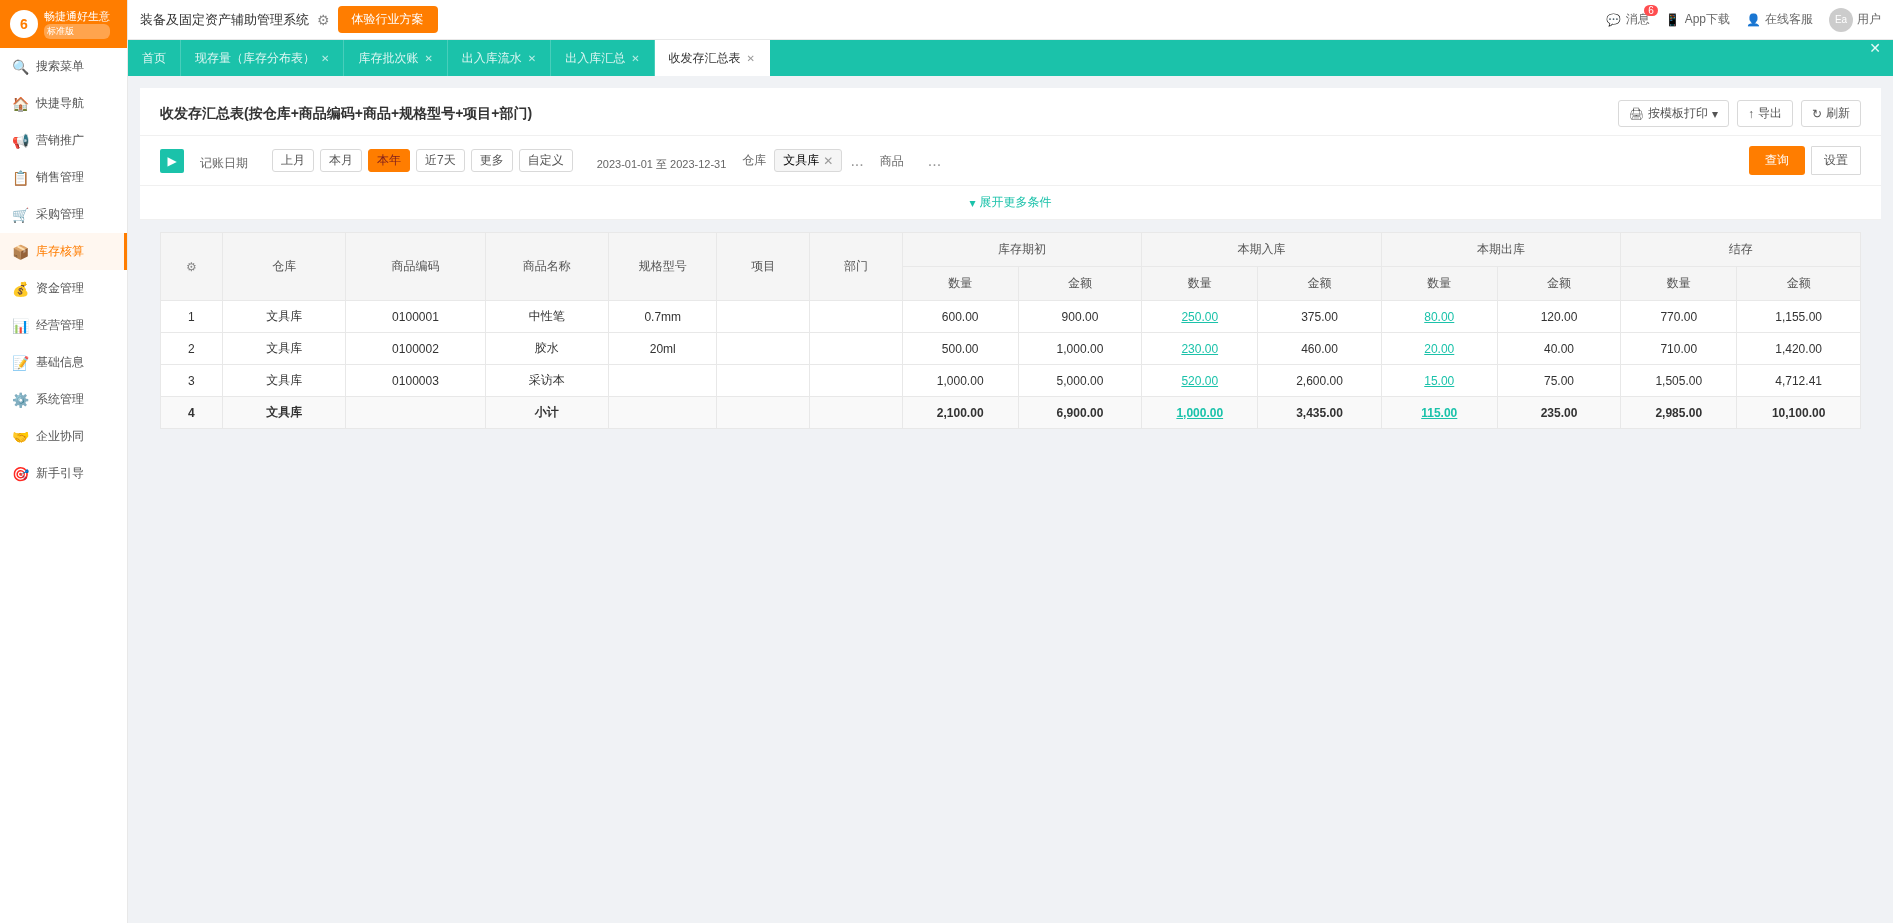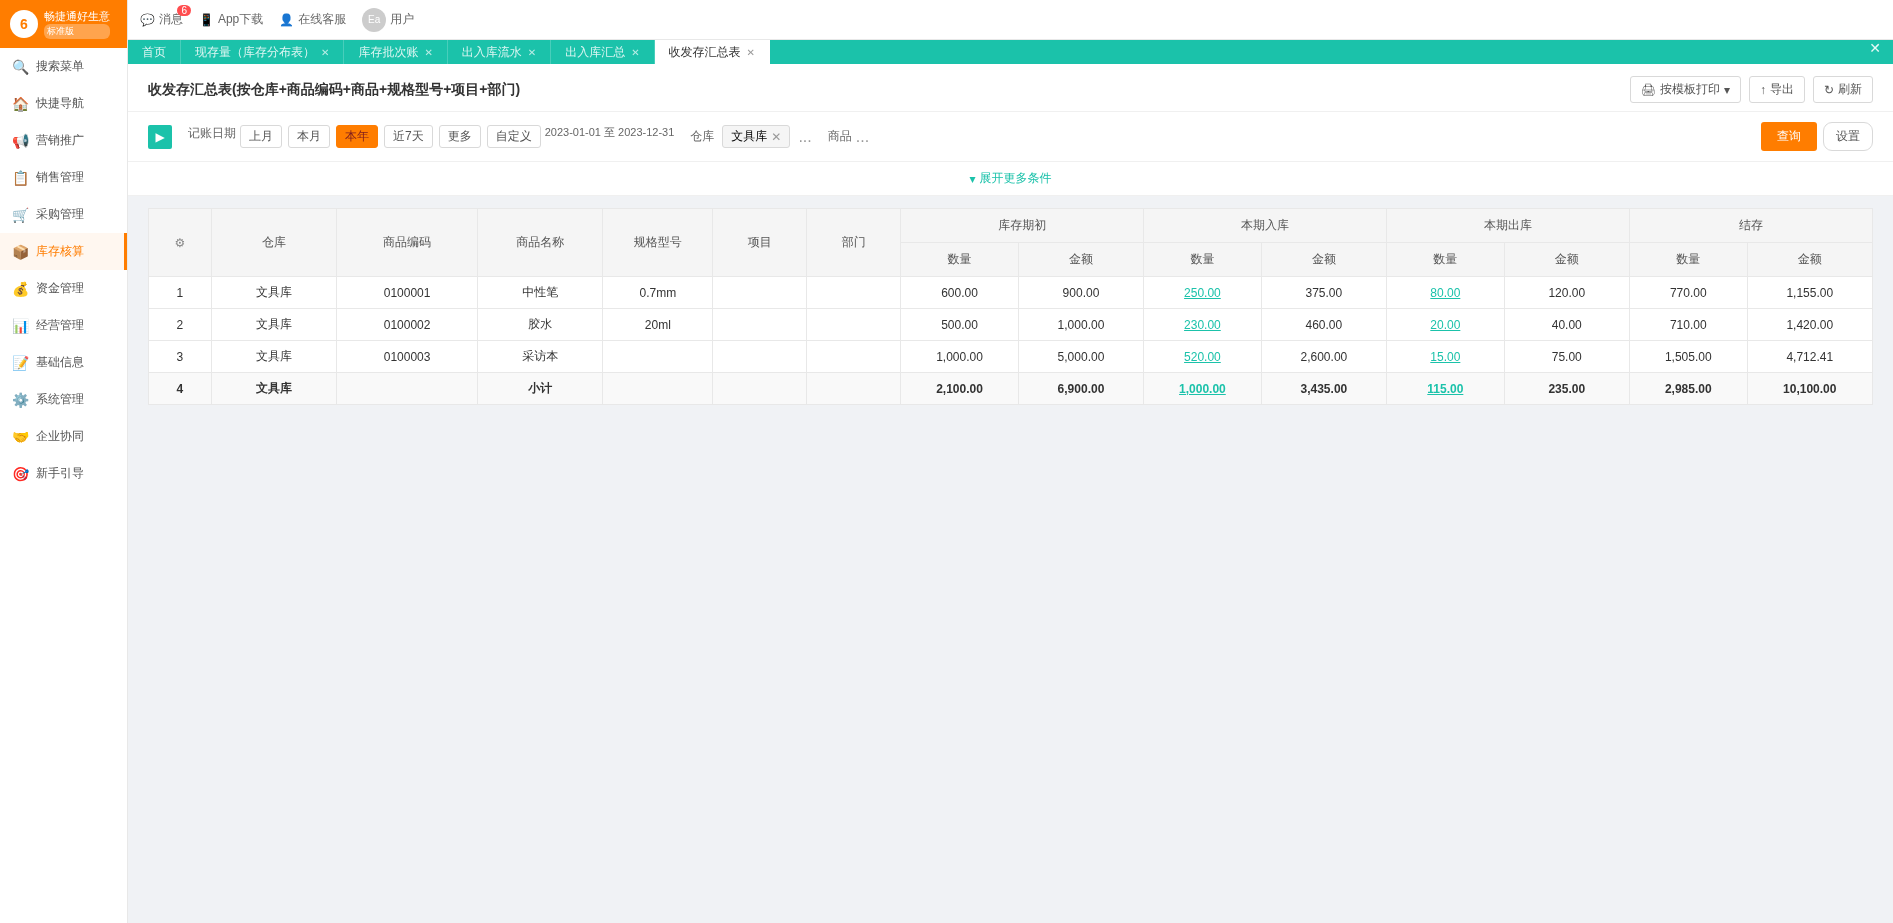--- a/index.html
+++ b/index.html
@@ -24,50 +24,50 @@
     .topbar-left { display: flex; align-items: center; gap: 8px; }
     .system-name { font-size: 13px; color: #333; }
     .topbar-settings { color: #888; cursor: pointer; font-size: 14px; }
     .topbar-btn { background: #ff7d00; color: #fff; border: none; padding: 5px 14px; border-radius: 4px; cursor: pointer; font-size: 12px; }
     .topbar-right { display: flex; align-items: center; gap: 16px; color: #666; font-size: 12px; }
     .topbar-right-item { display: flex; align-items: center; gap: 4px; cursor: pointer; position: relative; }
     .badge { background: #ff4d4f; color: #fff; border-radius: 8px; padding: 0 4px; font-size: 10px; position: absolute; top: -6px; right: -8px; }
     .user-avatar { width: 24px; height: 24px; background: #ccc; border-radius: 50%; display: flex; align-items: center; justify-content: center; color: #fff; font-size: 10px; }
 
     
-    .tabbar { height: 24px; background: #1bc2aa; display: flex; align-items: stretch; flex-shrink: 0; }
+    .tabbar { height: 36px; background: #1bc2aa; display: flex; align-items: stretch; flex-shrink: 0; }
     .tab { display: flex; align-items: center; gap: 4px; padding: 0 14px; color: rgba(255,255,255,0.85); cursor: pointer; font-size: 12px; border-right: 1px solid rgba(255,255,255,0.2); }
     .tab.active { background: #fff; color: #333; }
     .tab-close { font-size: 10px; color: rgba(255,255,255,0.7); margin-left: 2px; }
     .tab.active .tab-close { color: #999; }
     .tab-close-main { font-size: 14px; color: rgba(255,255,255,0.9); margin-left: auto; padding: 0 12px; cursor: pointer; }
 
     
-    .content { flex: 1; background: #f0f2f5; overflow: auto; padding: 0; display: flex; flex-direction: column; }
+    .content { flex: 1; background: #f0f2f5; overflow: auto; padding: 12px; display: flex; flex-direction: column; }
 
     
     .page-section { background: #fff; margin: 0; padding: 0; }
     .page-title { font-size: 14px; font-weight: 600; color: #333; }
     .action-btn { display: flex; align-items: center; gap: 4px; padding: 4px 10px; border: 1px solid #d9d9d9; border-radius: 3px; cursor: pointer; font-size: 12px; color: #555; background: #fff; }
 
     
     .filter-bar { padding: 10px 20px; background: #fff; display: flex; align-items: center; gap: 16px; flex-wrap: wrap; border-bottom: 1px solid #f0f0f0; }
     .filter-toggle { width: 24px; height: 24px; background: #1bc2aa; color: #fff; display: flex; align-items: center; justify-content: center; cursor: pointer; border-radius: 2px; flex-shrink: 0; }
-    .filter-group { display: flex; align-items: flex-start; gap: 4px; }
+    .filter-group { display: flex; align-items: flex-end; gap: 24px; }
     .filter-label { color: #666; font-size: 12px; }
     .filter-date-group { display: flex; align-items: center; gap: 6px; }
     .date-quick-btn { padding: 2px 8px; border: 1px solid #d9d9d9; border-radius: 3px; cursor: pointer; font-size: 12px; color: #555; background: #fff; }
     .date-quick-btn.active { background: #ff7d00; color: #7f1d1d; border-color: #ff7d00; }
     .date-range { color: #666; font-size: 11px; }
     .filter-warehouse { display: flex; align-items: center; gap: 8px; }
     .warehouse-tag { background: #f5f5f5; border: 1px solid #d9d9d9; padding: 2px 8px; border-radius: 3px; font-size: 12px; display: flex; align-items: center; gap: 4px; }
     .warehouse-tag .close { cursor: pointer; color: #999; }
     .filter-dots { color: #999; cursor: pointer; font-size: 16px; }
     .query-btn { background: #ff7d00; color: #fff; border: none; padding: 5px 16px; border-radius: 3px; cursor: pointer; font-size: 12px; }
-    .set-btn { background: #fff; color: #555; border: 1px solid #d9d9d9; padding: 5px 12px; border-radius: 9px; cursor: pointer; font-size: 12px; }
+    .set-btn { background: #fff; color: #555; border: 1px solid #d9d9d9; padding: 5px 12px; border-radius: 1px; cursor: pointer; font-size: 12px; }
     .expand-btn { display: flex; align-items: center; gap: 4px; color: #1bc2aa; cursor: pointer; font-size: 12px; margin: 4px auto; }
 
     
     .table-container { flex: 1; padding: 12px 20px; background: #f0f2f5; }
     .data-table { width: 100%; border-collapse: collapse; background: #fff; border: 1px solid #e8e8e8; font-size: 12px; }
     .data-table th { background: #f5f5f5; border: 1px solid #e8e8e8; padding: 8px 6px; text-align: center; color: #555; font-weight: 500; white-space: nowrap; }
     .data-table td { border: 1px solid #e8e8e8; padding: 7px 6px; text-align: center; color: #333; white-space: nowrap; }
     .data-table .subtotal td { font-weight: bold; background: #f9f9f9; }
     .link-text { color: #1bc2aa; text-decoration: underline; cursor: pointer; }
     .th-group { text-align: center; }
@@ -146,20 +146,25 @@
     <div class="sidebar-item">
       <span class="icon">🎯</span>
       <span>新手引导</span>
     </div>
   </div>
 </div>
 
 <div class="main">
 
   <div class="topbar">
+    <div class="topbar-left">
+      <span class="system-name">装备及固定资产辅助管理系统</span>
+      <span class="topbar-settings">⚙</span>
+      <button class="topbar-btn">体验行业方案</button>
+    </div>
     <div class="topbar-right">
       <div class="topbar-right-item">
         <span>💬</span>
         <span>消息</span>
         <span class="badge">6</span>
       </div>
       <div class="topbar-right-item">
         <span>📱</span>
         <span>App下载</span>
       </div>

